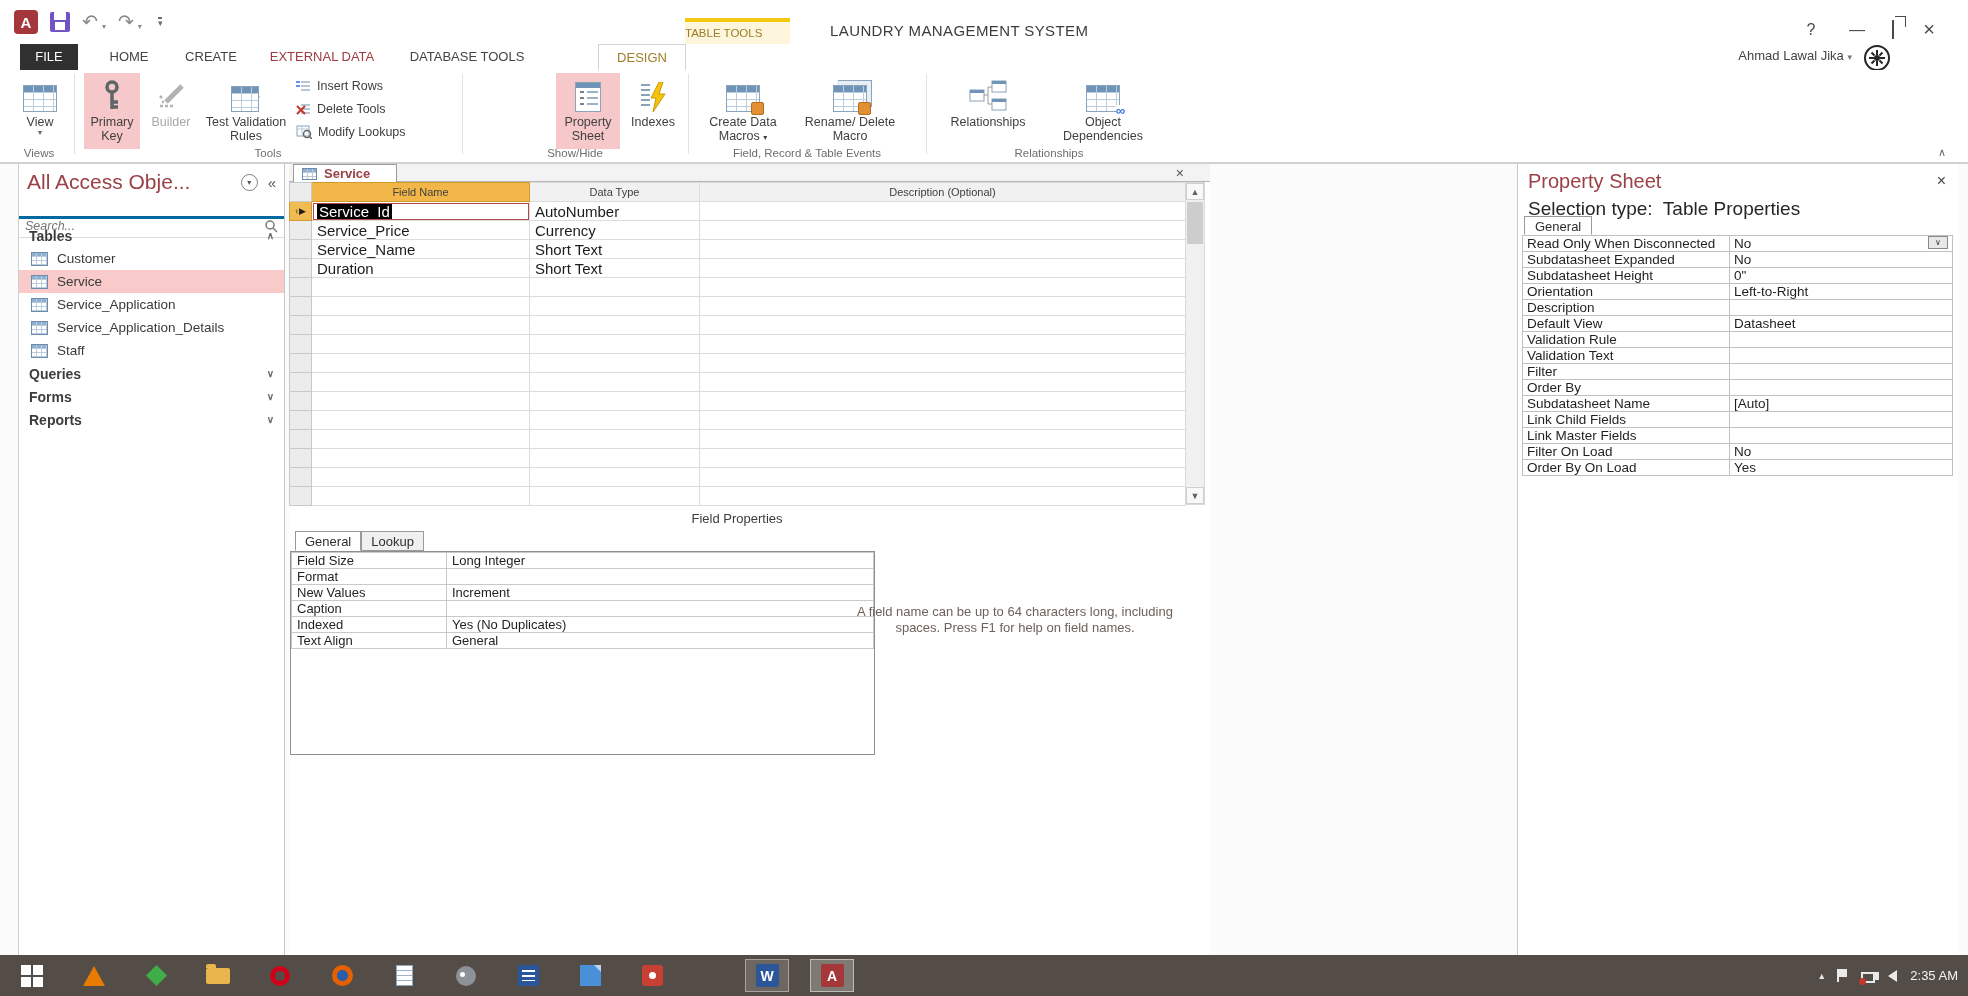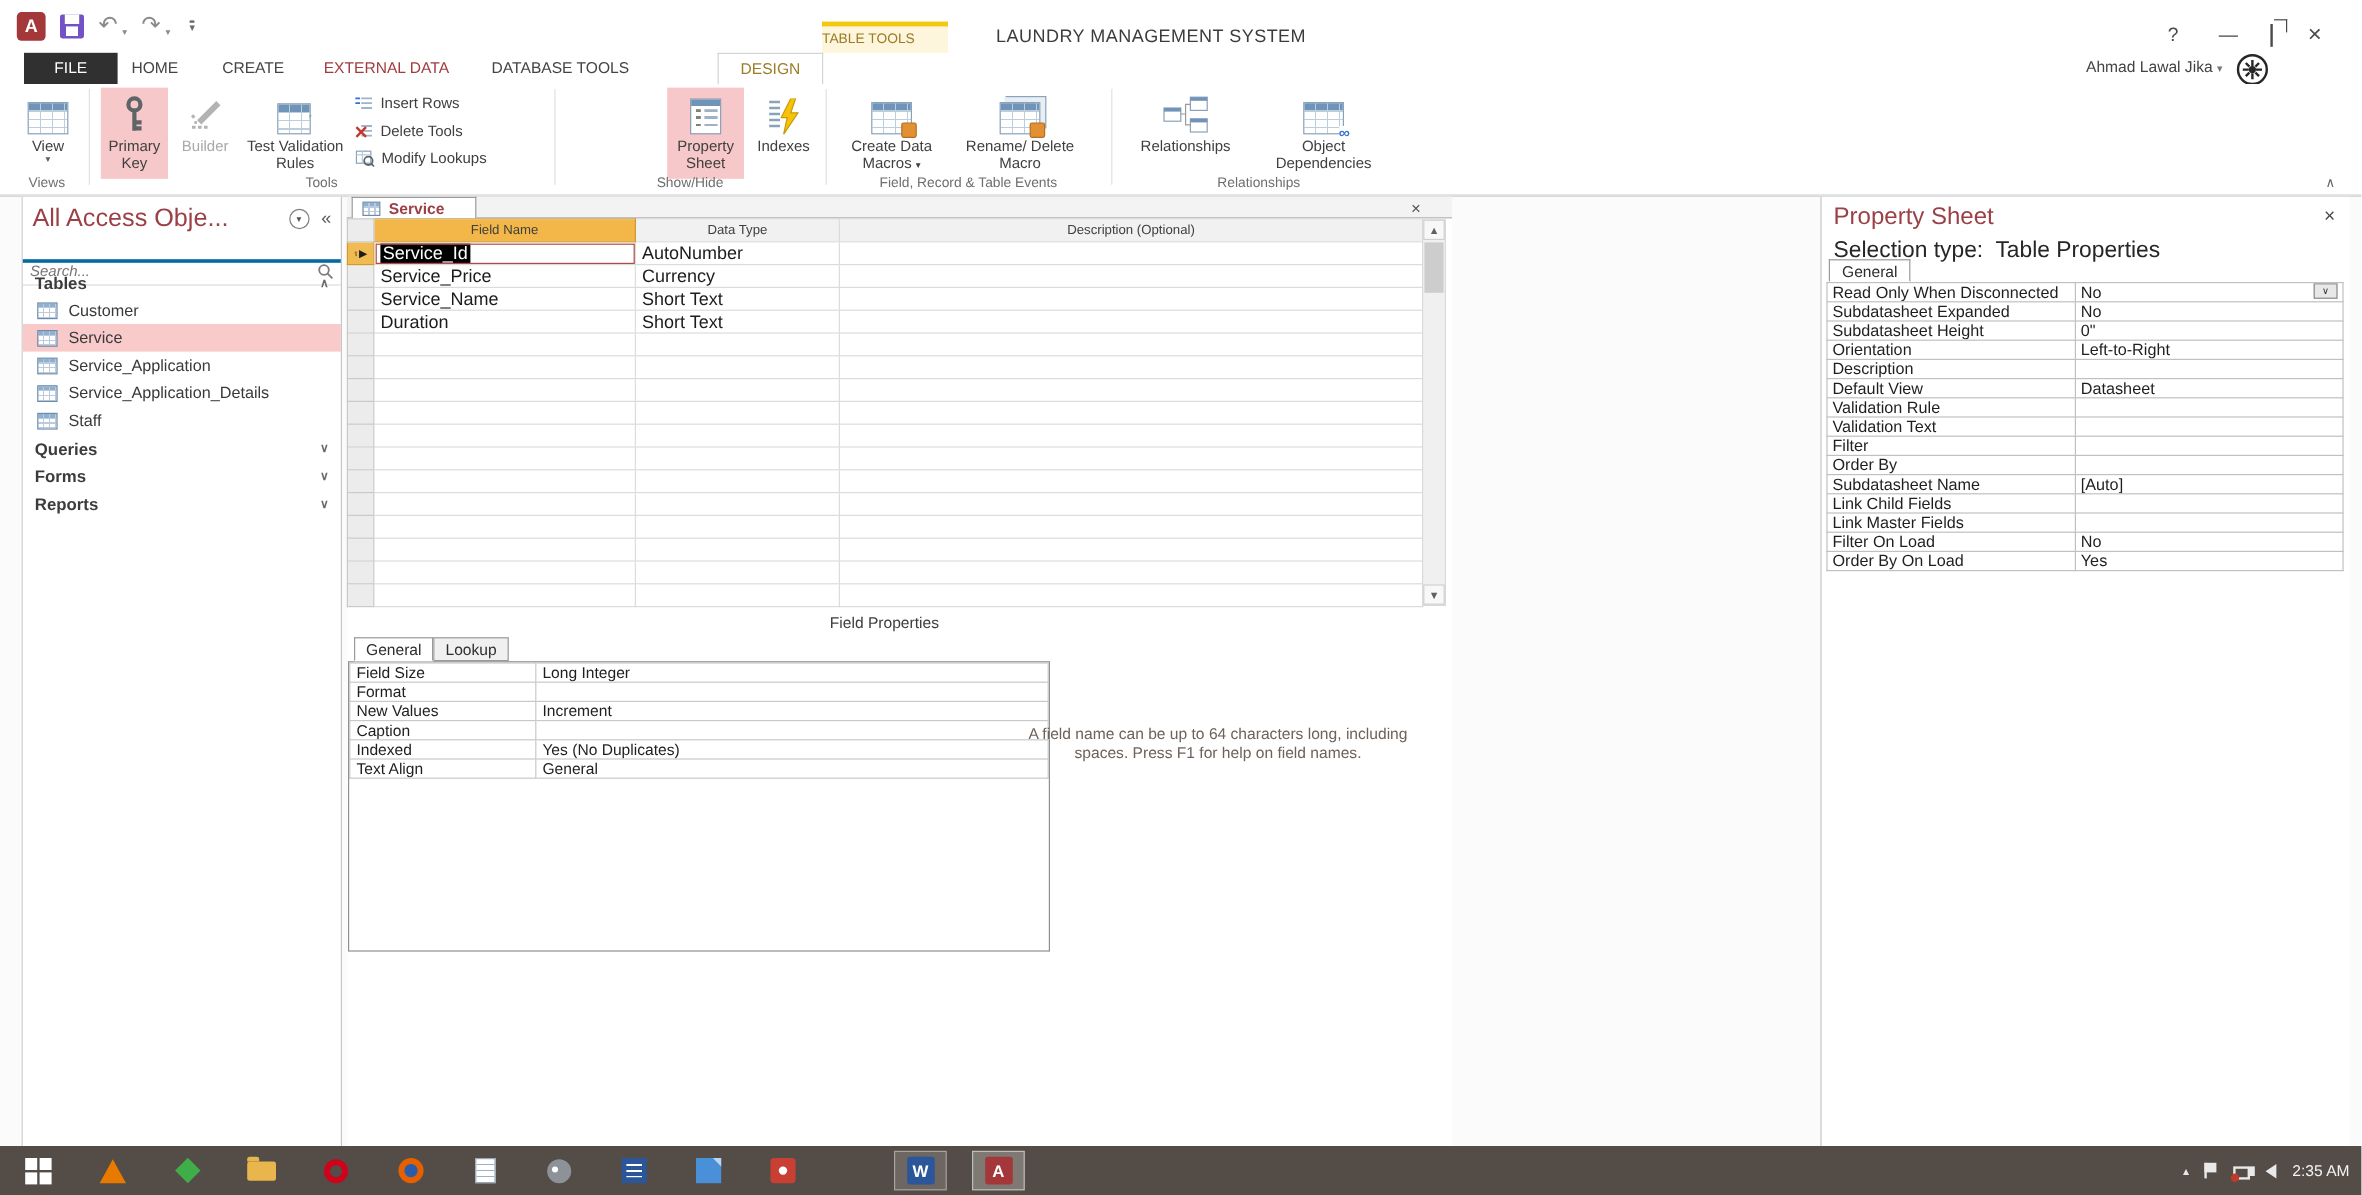--- a/index.html
+++ b/index.html
@@ -23,21 +23,21 @@
   .win-title{position:absolute;left:830px;top:22px;font-size:15px;color:#3c3c3c;letter-spacing:.4px}
   .win-btns{position:absolute;right:28px;top:18px;display:flex;gap:24px;align-items:center}
   .wbtn{font-size:16px;color:#4a4a4a;width:22px;text-align:center}
   .restore-outer{width:11px;height:11px;border:1.6px solid #4a4a4a;position:relative;background:#fff}
   .restore-outer::before{content:"";position:absolute;left:2px;top:-5px;width:10px;height:10px;
        border:1.6px solid #4a4a4a;border-bottom:none;border-left:none;background:transparent}
 
   
   .tabrow{position:absolute;left:0;top:44px;width:100%;height:26px;background:#fff}
   .rtab{position:absolute;top:0;height:26px;line-height:26px;font-size:13px;color:#444;padding:0 4px;text-align:center}
-  .rtab.file{background:#303030;color:#fff;width:78px;left:20px}
+  .rtab.file{background:#303030;color:#fff;width:58px;left:20px}
   .rtab.ext{color:#a03b40}
   .rtab.design{background:#fff;border:1px solid #d4d4d4;border-bottom:none;color:#9c7c24}
   .account{position:absolute;right:116px;top:4px;font-size:13px;color:#444}
   .avatar{position:absolute;right:78px;top:1px;width:26px;height:26px;border:2px solid #262626;border-radius:50%;
           display:flex;align-items:center;justify-content:center}
   .avatar svg{display:block}
 
   
   .ribbon{position:absolute;left:0;top:70px;width:100%;height:93px;background:#fff;border-bottom:1px solid #d4d4d4}
   .rsep{position:absolute;top:4px;height:80px;width:1px;background:#e2e2e2}
@@ -108,21 +108,21 @@
 
   .vsb{position:absolute;left:896px;top:18px;width:20px;height:323px;background:#f0f0f0;border:1px solid #d9d9d9}
   .vsb .ar{position:absolute;left:0;width:18px;height:17px;background:#f8f8f8;border:1px solid #cfcfcf;
            font-size:9px;color:#606060;text-align:center;line-height:16px}
   .vsb .thumb{position:absolute;left:1px;top:19px;width:16px;height:42px;background:#cdcdcd}
 
   .fp-label{position:absolute;left:0;top:347px;width:896px;text-align:center;font-size:13px;color:#3c3c3c}
   .fp-tabs{position:absolute;left:6px;top:367px;height:20px;font-size:13px;color:#2e2e2e}
   .fp-tab{display:inline-block;height:20px;line-height:20px;padding:0 9px;border:1px solid #9a9a9a;background:#f0f0f0}
   .fp-tab.active{background:#fff;border-bottom:1px solid #fff;position:relative;z-index:2}
-  .fp-box{position:absolute;left:1px;top:387px;width:585px;height:242px;border:1px solid #8f8f8f;background:#fff}
+  .fp-box{position:absolute;left:1px;top:387px;width:585px;height:204px;border:1px solid #8f8f8f;background:#fff}
   .fp-table{border-collapse:collapse;width:100%;table-layout:fixed;font-size:13px;color:#1f1f1f}
   .fp-table td{border:1px solid #c9c9c9;height:15.5px;padding:0 5px;overflow:hidden;white-space:nowrap}
   .fp-help{position:absolute;left:556px;top:440px;width:340px;text-align:center;font-size:13px;color:#6e625a;line-height:16px}
 
   
   .propsheet{position:absolute;left:1517px;top:0;width:441px;height:792px;background:#fff;border-left:1px solid #c6c6c6}
   .ps-title{position:absolute;left:10px;top:6px;font-size:20px;color:#9b4046}
   .ps-close{position:absolute;right:12px;top:8px;font-size:16px;color:#444}
   .ps-selline{position:absolute;left:10px;top:34px;font-size:19px;color:#262626}
   .ps-tab{position:absolute;left:6px;top:52px;height:19px;line-height:19px;padding:0 10px;border:1px solid #9a9a9a;

